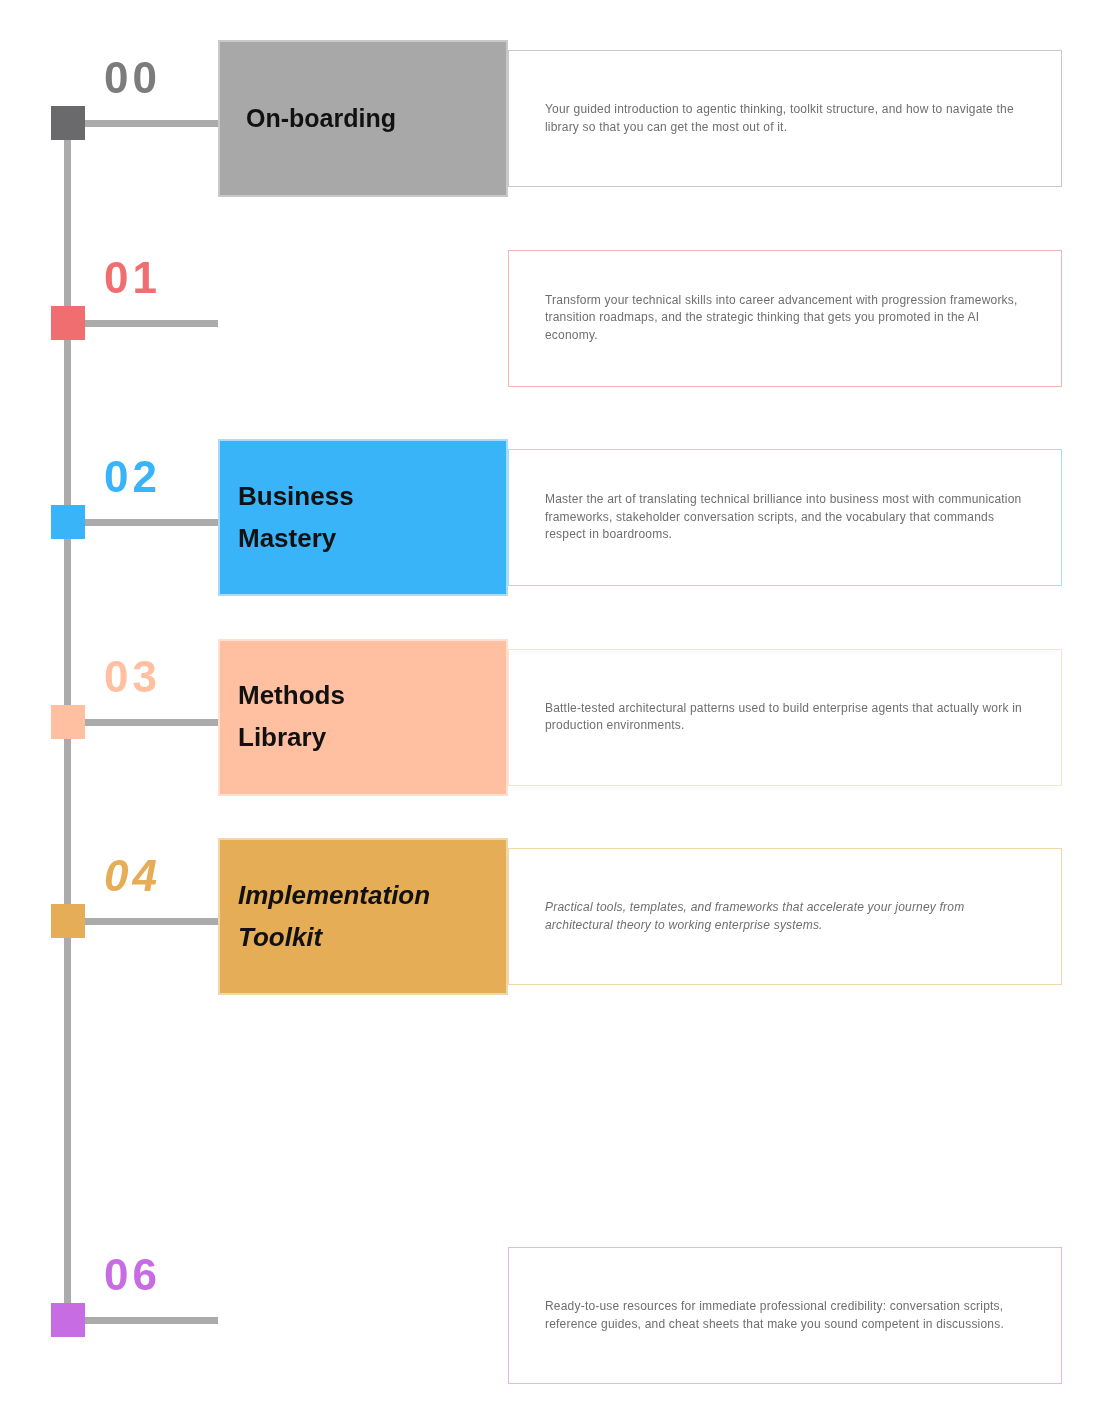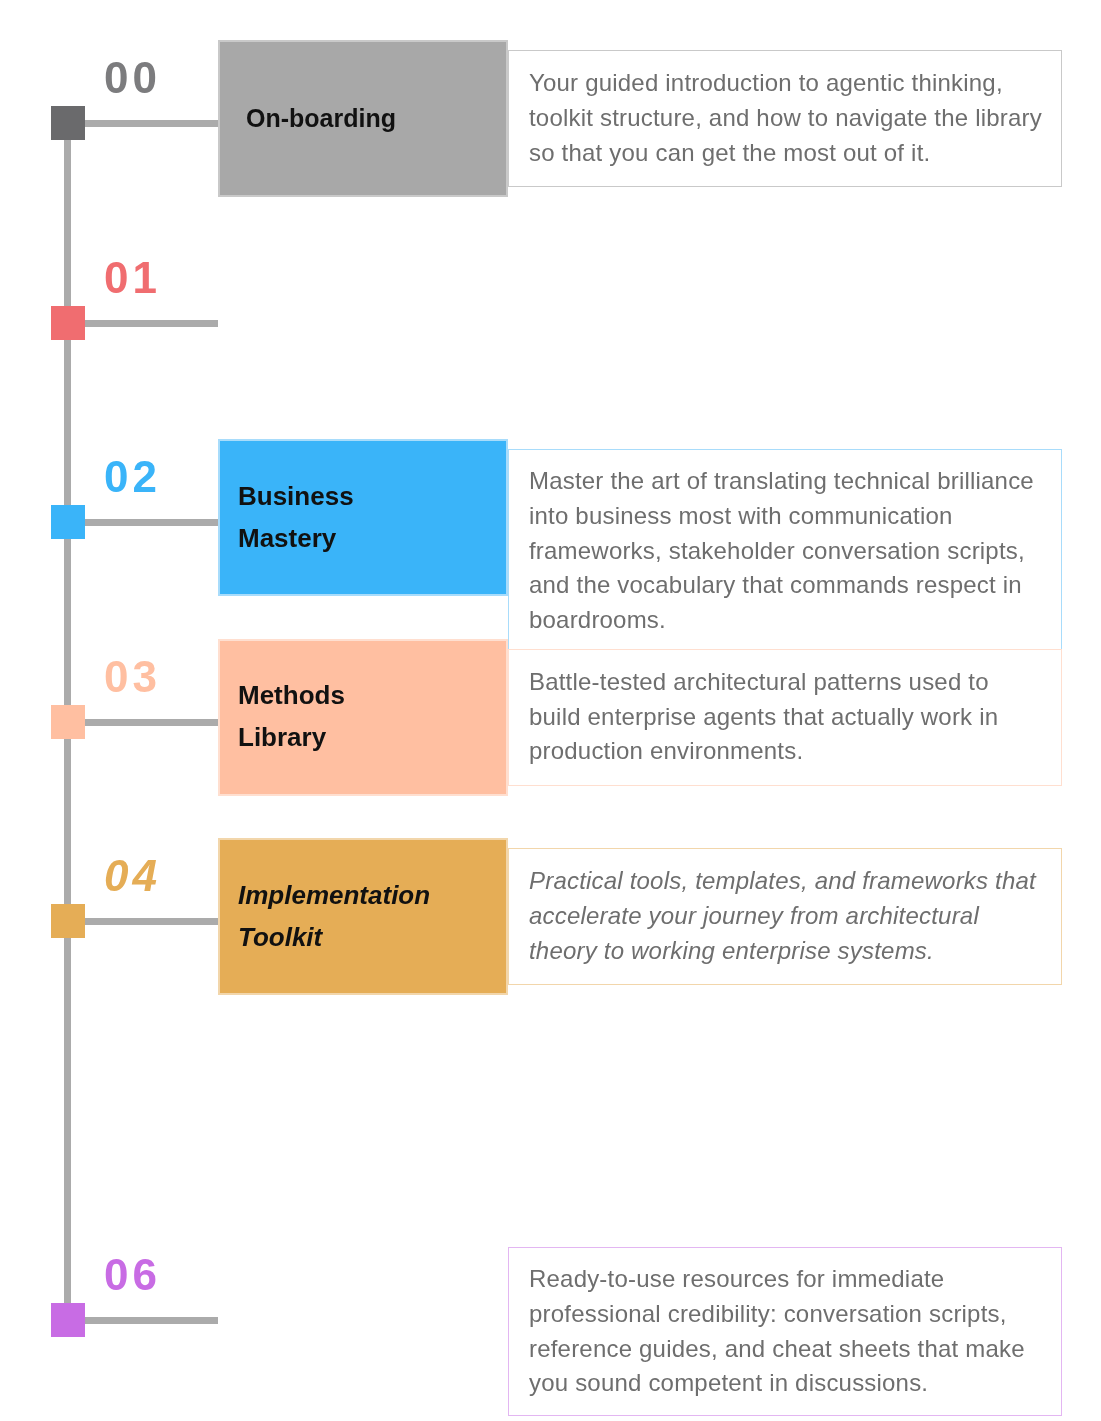--- a/index.html
+++ b/index.html
@@ -100,22 +100,22 @@
     min-height: 137px;
     background: #ffffff;
     border: 1.5px solid var(--border);
     box-sizing: border-box;
     display: flex;
     align-items: center;
     padding: 14px 18px 14px 20px;
     z-index: 4;
   }
   .desc {
-    margin: 0;
-    font-size: 24px;
+    margin: 16px;
+    font-size: 12px;
     line-height: 1.45;
     color: #6e6e6e;
     letter-spacing: 0.2px;
   }
 </style>
 </head>
 <body style="background: rgb(255, 255, 255);">
 
 <div class="canvas" id="canvas">
   <div class="vline"></div>
@@ -127,20 +127,23 @@
       <div class="subtitle">On-boarding</div>
     </div>
     <div class="desc-box">
       <p class="desc">Your guided introduction to agentic thinking, toolkit structure, and how to navigate the library so that you can get the most out of it.</p>
     </div>
   </section>
     <section class="row" style="top: 239.5px; --box: #f06d70; --accent: #f06d70; --square: #f06d70; --border: #f7b5b2;">
     <div class="num">01</div>
     <div class="square"></div>
     <div class="connector"></div>
+    <div class="desc-box">
+      <p class="desc">Transform your technical skills into career advancement with progression frameworks, transition roadmaps, and the strategic thinking that gets you promoted in the AI economy.</p>
+    </div>
   </section>
     <section class="row" style="top: 439px; --box: #3ab4f9; --accent: #3ab4f9; --square: #3ab4f9; --border: #a8dcfb;">
     <div class="num">02</div>
     <div class="square"></div>
     <div class="connector"></div>
     <div class="title-box">
       <div class="title">Business
 Mastery</div>
 
     </div>

